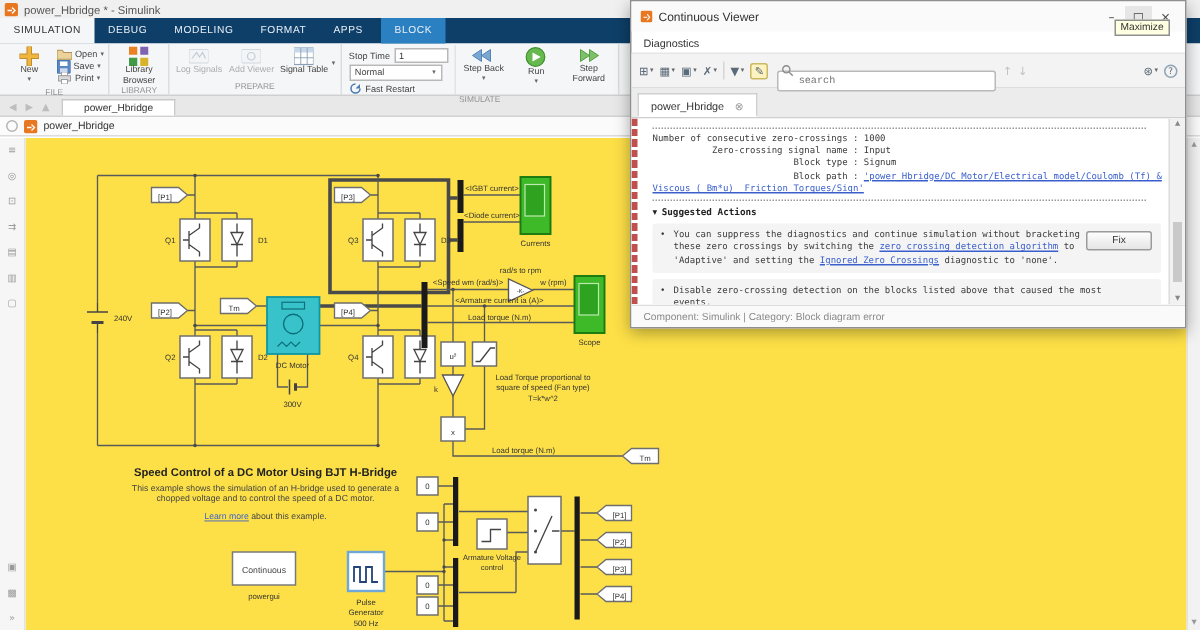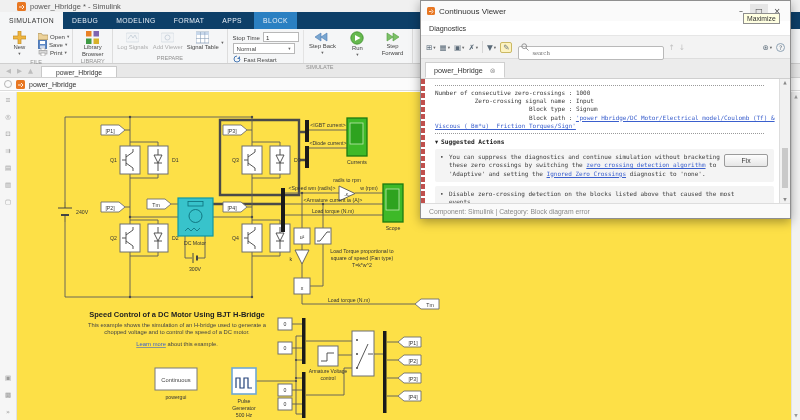--- a/index.html
+++ b/index.html
@@ -1,20 +1,20 @@
 <!DOCTYPE html>
 <html><head>
 <meta charset="utf-8">
 <style>
   *{box-sizing:border-box;margin:0;padding:0}
   html,body{width:800px;height:420px;overflow:hidden}
   body{font-family:"Liberation Sans",sans-serif;background:#fff;position:relative}
   .glyph{font-family:"DejaVu Sans",sans-serif}
   
-  .titlebar{height:12px;background:#f0f0f0;display:flex;align-items:center;gap:4px;padding-left:17px;font-size:7.5px;color:#555}
+  .titlebar{height:12px;background:#f0f0f0;display:flex;align-items:center;gap:4px;padding-left:3px;font-size:7.5px;color:#555}
   .tabbar{height:17px;background:#0d3f68;display:flex;align-items:stretch;font-size:6.8px;color:#e8eff7}
   .tab{padding:0 9px;display:flex;align-items:center;letter-spacing:.4px}
   .tab.active{background:#f5f6f7;color:#333}
   .tab.block{background:#2b80c2;margin-left:3px}
   .toolstrip{height:35px;background:#f5f6f7;border-bottom:1px solid #cfcfcf;display:flex}
   .sec{display:flex;flex-direction:column;border-right:1px solid #ddd;padding:1px 3px 0}
   .sec-content{flex:1;display:flex;align-items:stretch;gap:2px}
   .seclabel{font-size:5.6px;color:#919191;text-align:center;padding:1px 0 2px}
   .bigbtn{width:33px;display:flex;flex-direction:column;align-items:center;padding-top:1px;font-size:5.9px;color:#444;text-align:center;line-height:1.12}
   .smallcol{display:flex;flex-direction:column;justify-content:space-between;padding:2px 0}
@@ -49,21 +49,21 @@
   .dv-title{height:20px;display:flex;align-items:center;gap:4px;padding:0 4px 0 6px;font-size:8px;color:#333;background:#fafafa}
   .dv-controls{margin-left:auto;display:flex;font-family:"DejaVu Sans",sans-serif}
   .dv-ctrl{width:18px;height:14px;display:flex;align-items:center;justify-content:center;font-size:8px;color:#444}
   .dv-ctrl.max{background:#e6e6e6}
   .dv-menu{height:15px;display:flex;align-items:center;padding-left:8px;font-size:7.2px;color:#333;border-bottom:1px solid #e6e6e6}
   .dv-toolbar{height:23px;background:#f3f3f3;border-bottom:1px solid #ddd;display:flex;align-items:center;gap:4px;padding:0 5px;font-family:"DejaVu Sans",sans-serif}
   .tbtn{display:flex;align-items:center;gap:1px;font-size:7.5px;color:#5a6a78}
   .tbtn.hl{background:#fdf3c0;border:1px solid #cbb964;border-radius:2px;padding:0 2px}
   .tsep{width:1px;height:12px;background:#d5d5d5}
   .dv-search{position:relative;width:146px;height:14px;margin-left:2px}
-  .dv-search input{width:100%;height:100%;border:1px solid #b9b9b9;border-radius:2px;font-size:6.8px;padding:0 3px 0 13px;color:#666;font-family:Liberation Serif, serif}
+  .dv-search input{width:100%;height:100%;border:1px solid #b9b9b9;border-radius:2px;font-size:6.8px;padding:0 3px 0 13px;color:#666;font-family:Liberation Mono, monospace}
   .mag{position:absolute;left:3px;top:3px}
   .gray{color:#c0c0c0}
   .dv-right{margin-left:auto;display:flex;align-items:center;gap:4px}
   .helpbtn{width:9px;height:9px;border:1px solid #8fa3b5;border-radius:50%;display:flex;align-items:center;justify-content:center;font-size:6px;color:#5a6a78}
   .dv-tabrow{height:20px;background:#ececec;display:flex;align-items:flex-end;padding-left:4px;border-bottom:1px solid #cfcfcf}
   .dv-tab{background:#fff;border:1px solid #cfcfcf;border-bottom-color:#fff;font-size:7.2px;color:#333;padding:3px 8px 2px;display:flex;gap:7px;align-items:center}
   .dv-close{color:#999;font-size:7px;font-family:"DejaVu Sans",sans-serif}
   .dv-body{flex:1;position:relative;overflow:hidden;display:flex;background:#fff}
   .dv-stripe{width:4px;background:repeating-linear-gradient(180deg,#c0504d 0 5px,#fff 5px 7px)}
   .dv-content{flex:1;padding:3px 16px 0 10px;font-family:"DejaVu Sans Mono",monospace;font-size:6px;line-height:8.2px;color:#3c3c3c;overflow:hidden}

